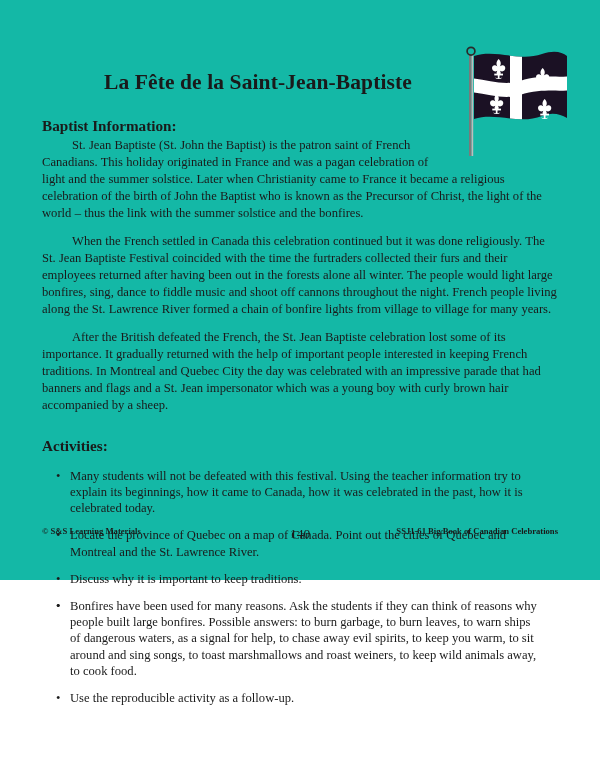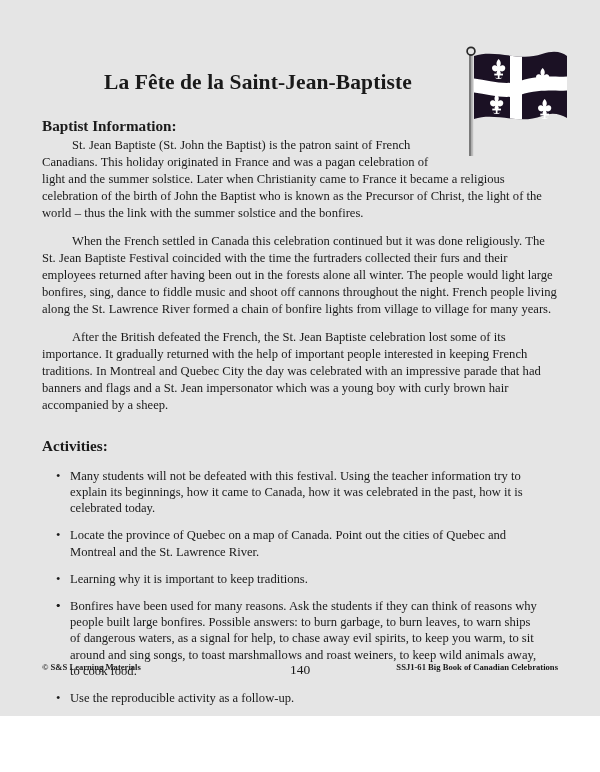--- a/index.html
+++ b/index.html
@@ -14,22 +14,22 @@
     overflow: hidden;
     font-family: "Liberation Serif", "DejaVu Serif", serif;
     color: #1a1a1a;
     -webkit-font-smoothing: antialiased;
   }
 
   .page {
     position: absolute;
     left: 0; top: 0;
     width: 600px;
-    height: 716px;
-    background: #e5e5e5;
+    height: 580px;
+    background: #14b8a6;
     box-sizing: border-box;
     padding: 0;
   }
 
   .content {
     position: absolute;
     left: 42px;
     top: 56px;
     width: 516px;
   }
@@ -216,21 +216,21 @@
       <li class="activity-item">
         <span class="bullet">•</span>
         <span>Many students will not be defeated with this festival.  Using the teacher information try to explain its beginnings, how it came to Canada, how it was celebrated in the past, how it is celebrated today.</span>
       </li>
       <li class="activity-item">
         <span class="bullet">•</span>
         <span>Locate the province of Quebec on a map of Canada.  Point out the cities of Quebec and Montreal and the St. Lawrence River.</span>
       </li>
       <li class="activity-item">
         <span class="bullet">•</span>
-        <span>Learning why it is important to keep traditions.</span>
+        <span>Discuss why it is important to keep traditions.</span>
       </li>
       <li class="activity-item">
         <span class="bullet">•</span>
       </li>
       <li class="activity-item">
         <span class="bullet">•</span>
         <span>Bonfires have been used for many reasons.  Ask the students if they can think of reasons why people built large bonfires.  Possible answers: to burn garbage, to burn leaves, to warn ships of dangerous waters, as a signal for help, to chase away evil spirits, to keep you warm, to sit around and sing songs, to toast marshmallows and roast weiners, to keep wild animals away, to cook food.</span>
       </li>
       <li class="activity-item">
         <span class="bullet">•</span>

